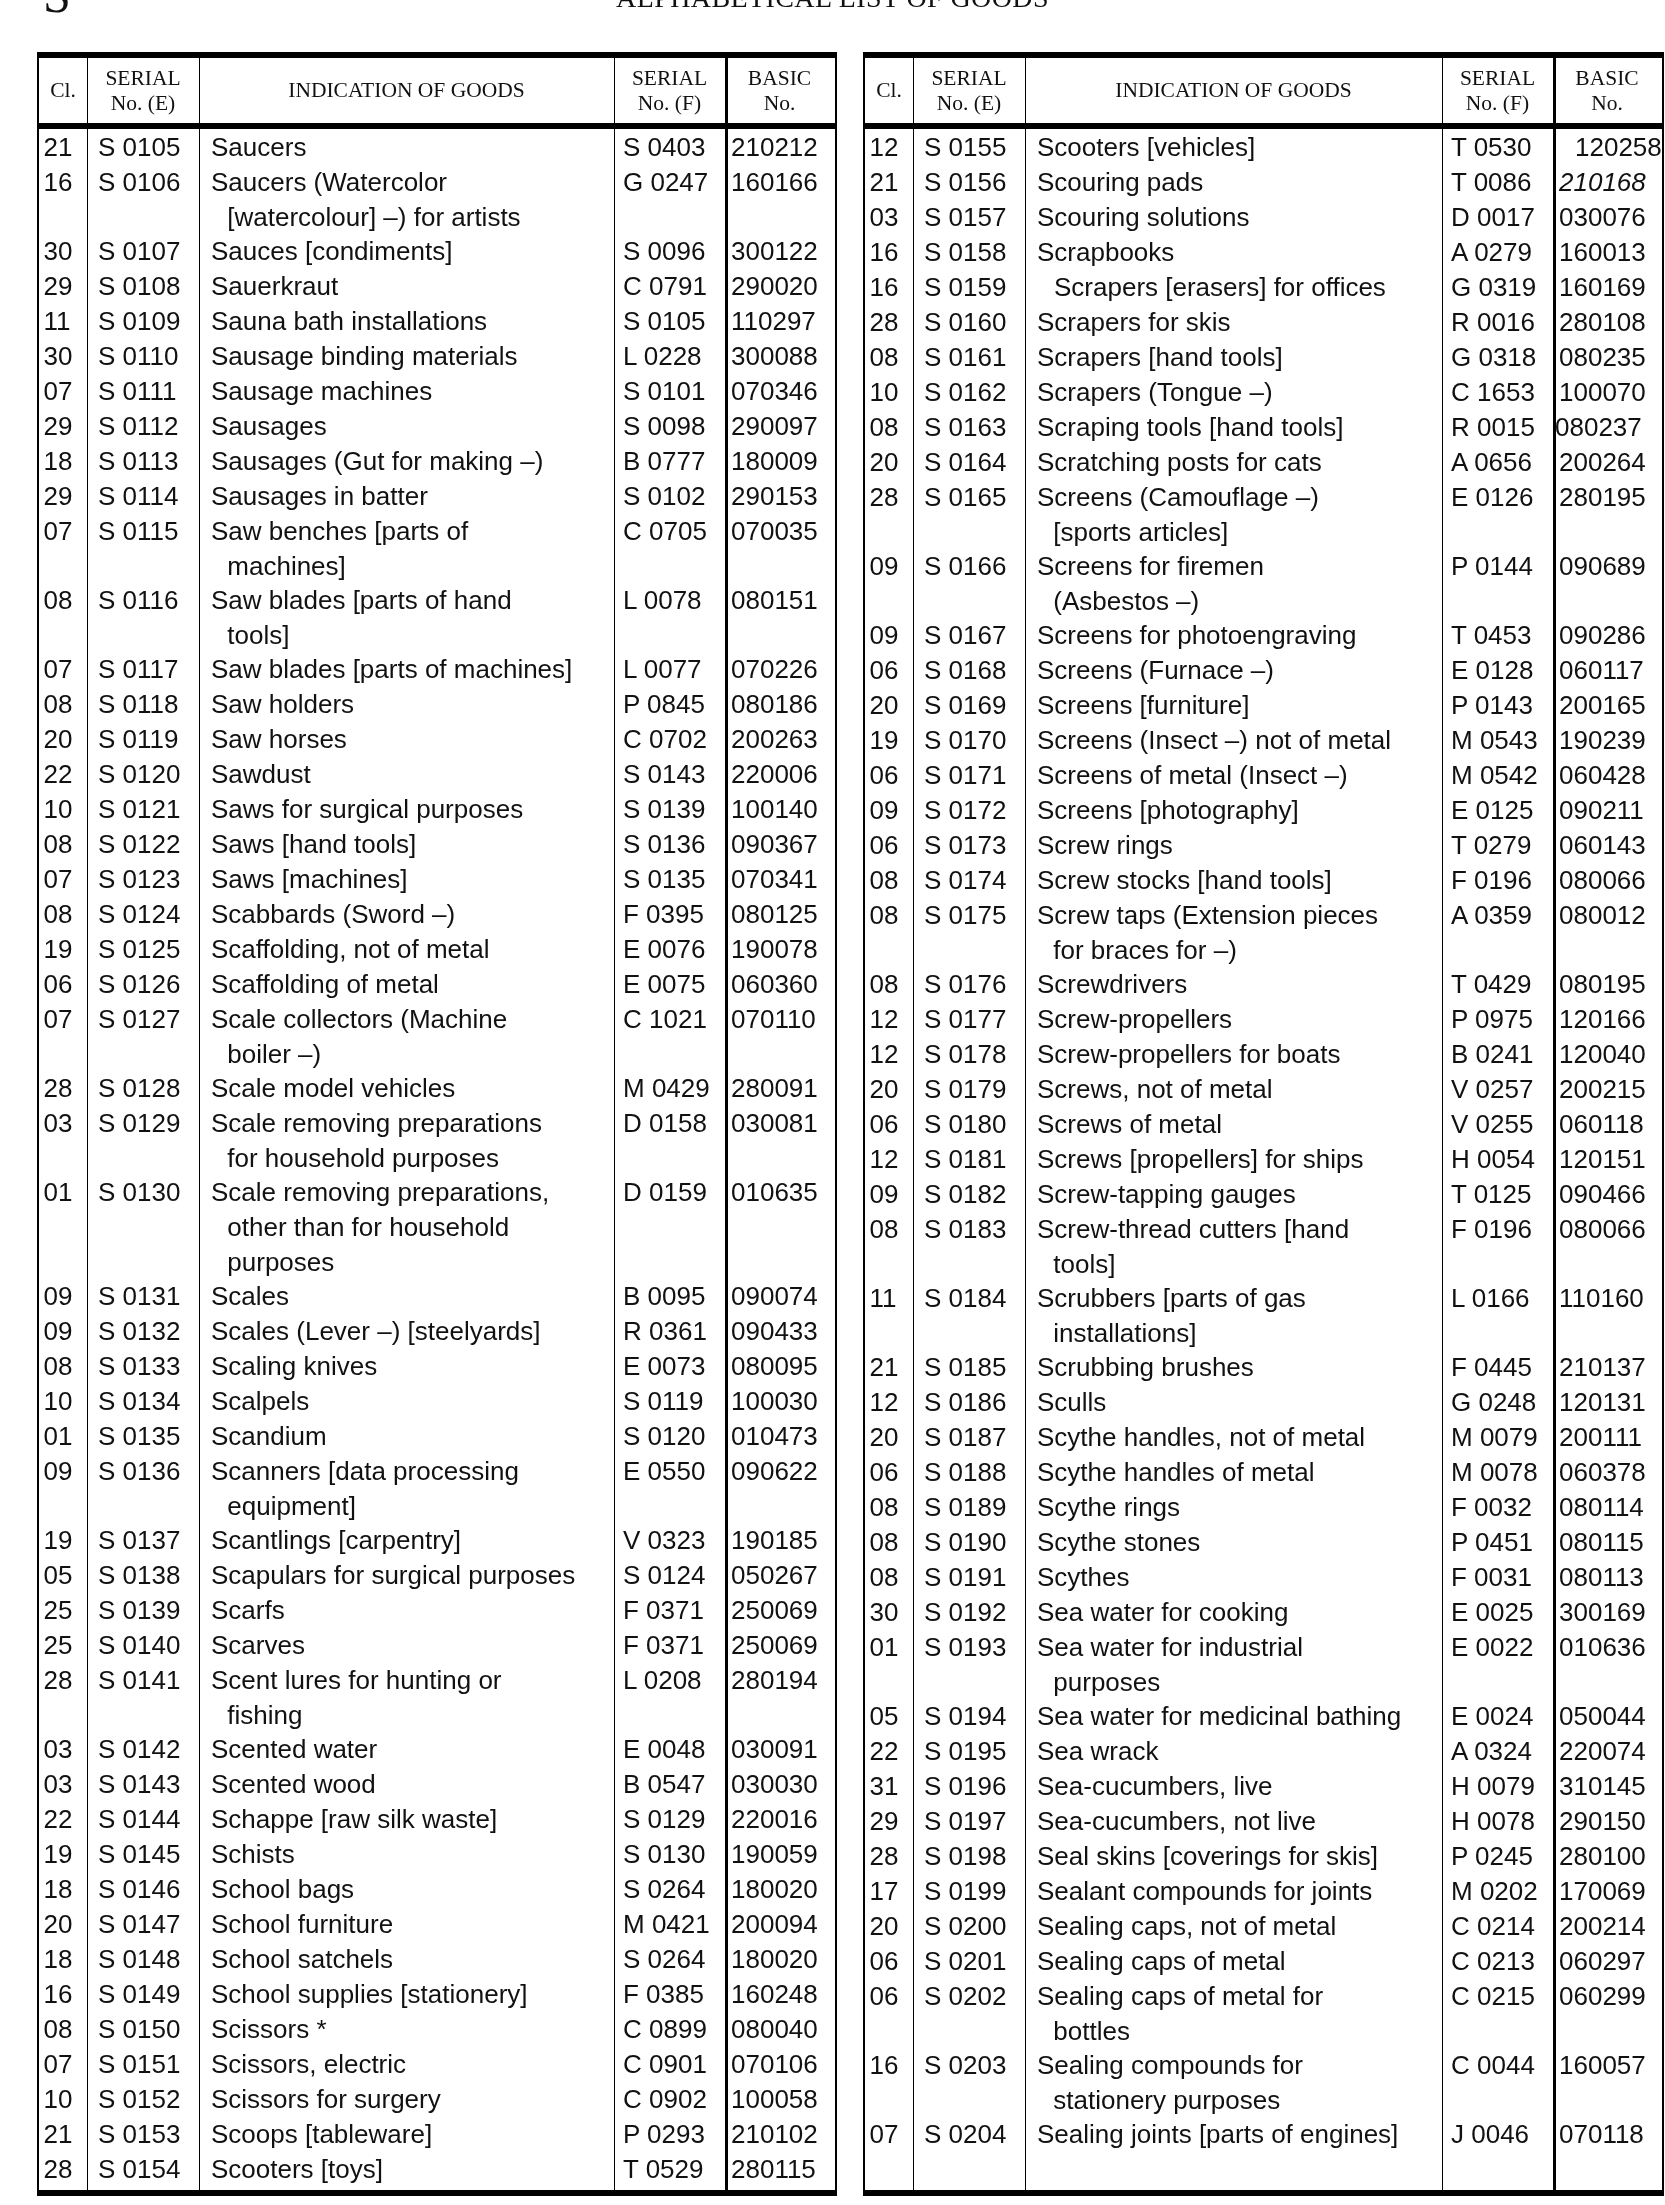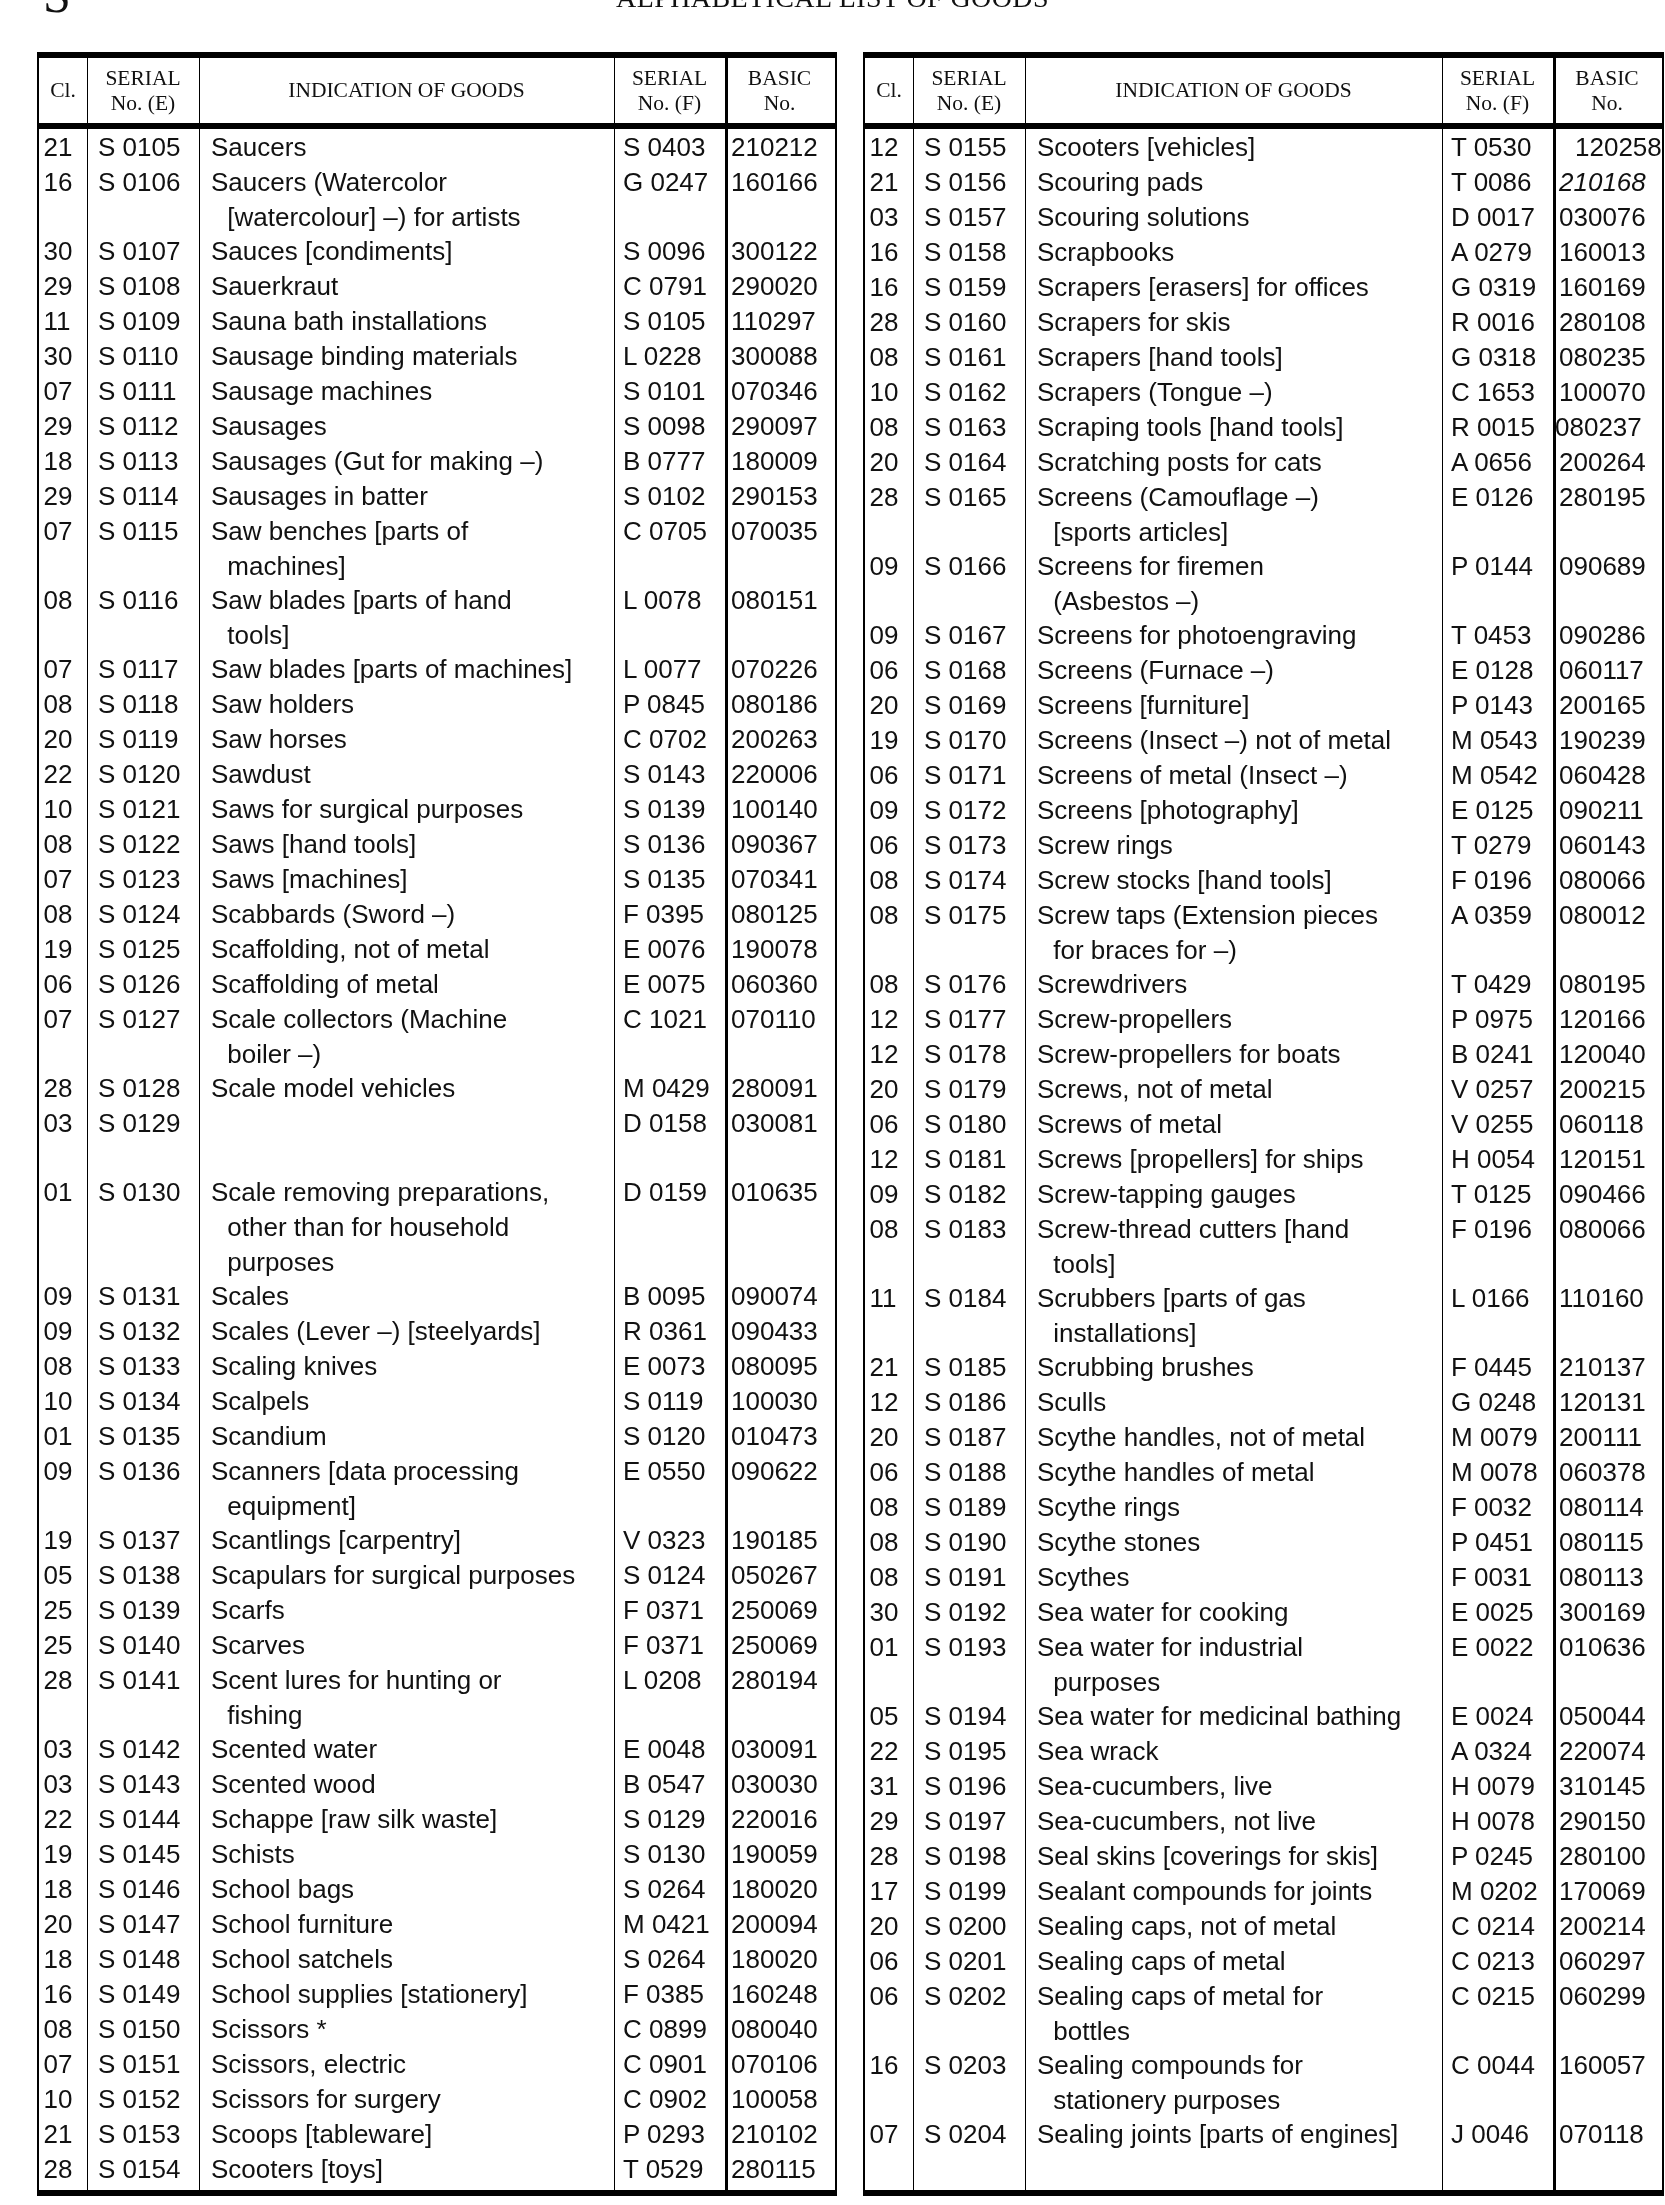--- a/index.html
+++ b/index.html
@@ -274,20 +274,24 @@
         <div class="cell c-se">S 0128</div>
         <div class="cell c-ind">
           <span style="display: block;">Scale model vehicles</span>
         </div>
         <div class="cell c-sf" style="left: 584px;">M 0429</div>
         <div class="cell c-bn" style="left: 692px;">280091</div>
       </div>
       <div class="row" style="height: 69px;">
         <div class="cell c-cl">03</div>
         <div class="cell c-se">S 0129</div>
+        <div class="cell c-ind">
+          <span style="display: block;">Scale removing preparations</span>
+          <span class="cont">for household purposes</span>
+        </div>
         <div class="cell c-sf" style="left: 584px;">D 0158</div>
         <div class="cell c-bn" style="left: 692px;">030081</div>
       </div>
       <div class="row" style="height: 104px;">
         <div class="cell c-cl">01</div>
         <div class="cell c-se">S 0130</div>
         <div class="cell c-ind">
           <span style="display: block;">Scale removing preparations,</span>
           <span class="cont">other than for household</span>
           <span class="cont">purposes</span>
@@ -578,21 +582,21 @@
         <div class="cell c-ind">
           <span style="display: block;">Scrapbooks</span>
         </div>
         <div class="cell c-sf" style="left: 586px;">A 0279</div>
         <div class="cell c-bn" style="left: 694px;">160013</div>
       </div>
       <div class="row" style="height: 35px;">
         <div class="cell c-cl">16</div>
         <div class="cell c-se">S 0159</div>
         <div class="cell c-ind">
-          <span style="display: block;">Scrapers [erasers] for offices</span>
+          <span style="display: block; margin-left: 17px;">Scrapers [erasers] for offices</span>
         </div>
         <div class="cell c-sf" style="left: 586px;">G 0319</div>
         <div class="cell c-bn" style="left: 694px;">160169</div>
       </div>
       <div class="row" style="height: 35px;">
         <div class="cell c-cl">28</div>
         <div class="cell c-se">S 0160</div>
         <div class="cell c-ind">
           <span style="display: block;">Scrapers for skis</span>
         </div>

